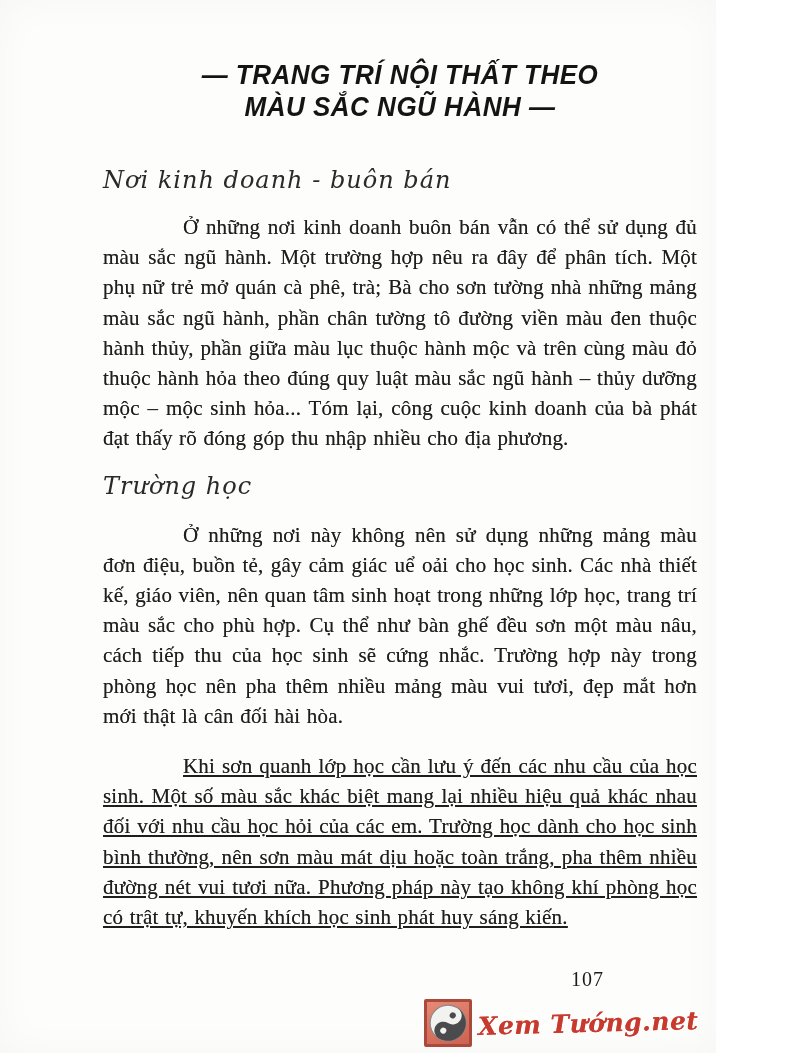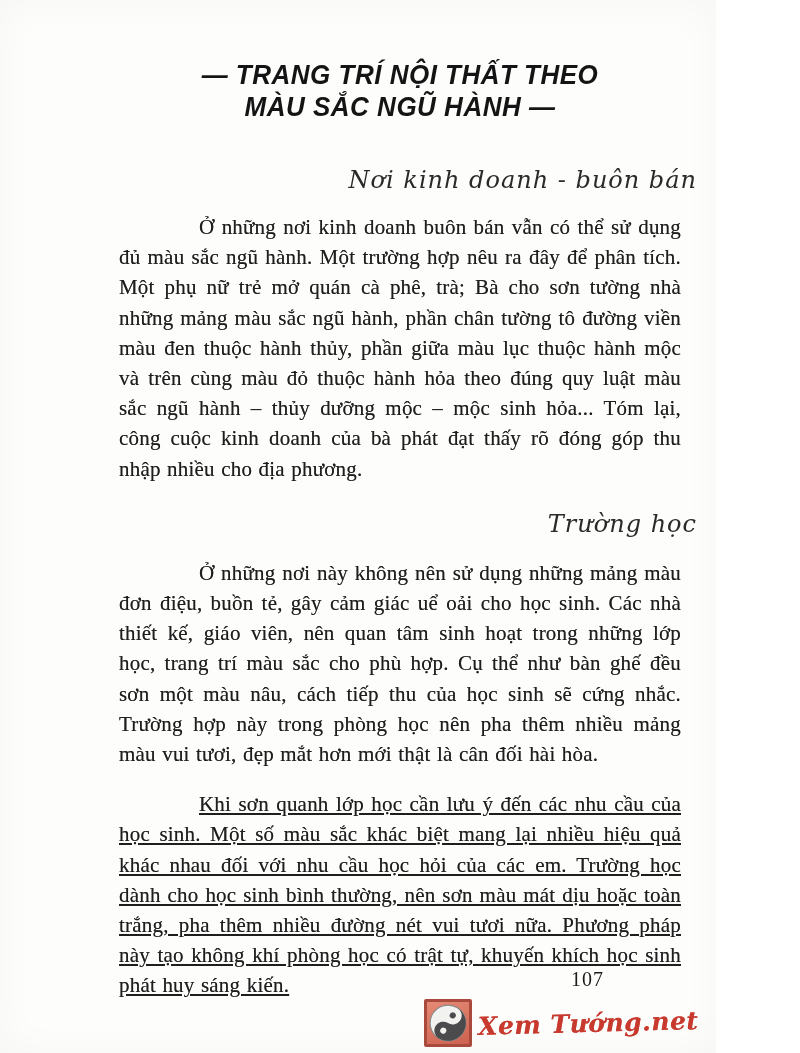--- a/index.html
+++ b/index.html
@@ -25,31 +25,31 @@
     font-family: "Liberation Sans", sans-serif;
     font-style: italic;
     font-weight: bold;
     font-size: 26px;
     line-height: 31px;
     letter-spacing: 0.5px;
     color: #141414;
     transform: scaleY(1.05);
   }
   .section-heading {
-    text-align: right;
+    text-align: left;
     font-family: "DejaVu Serif", serif;
     font-style: italic;
     font-size: 24px;
     color: #2a2a2a;
     letter-spacing: 1px;
   }
   .heading-1 { margin-top: 44px; }
-  .heading-2 { margin-top: 26px; }
+  .heading-2 { margin-top: 18px; }
   .body-par {
-    margin: 16px;
+    margin: 0;
     text-align: justify;
     text-indent: 80px;
     font-size: 21px;
     line-height: 30.2px;
     letter-spacing: 0.2px;
     word-spacing: 1px;
     color: #1e1e1e;
     text-shadow: 0 0 0.5px rgba(20,20,20,0.6);
   }
   .par-1 { margin-top: 18px; }

